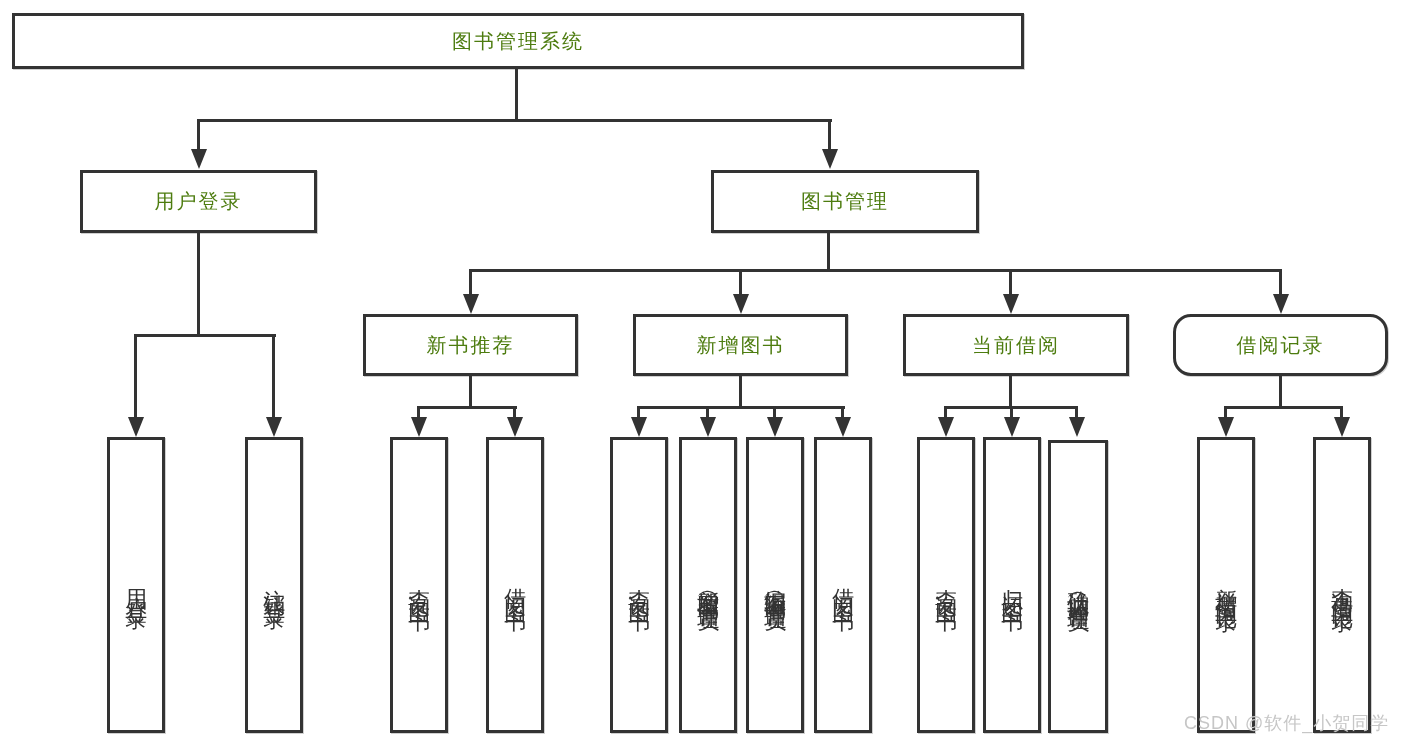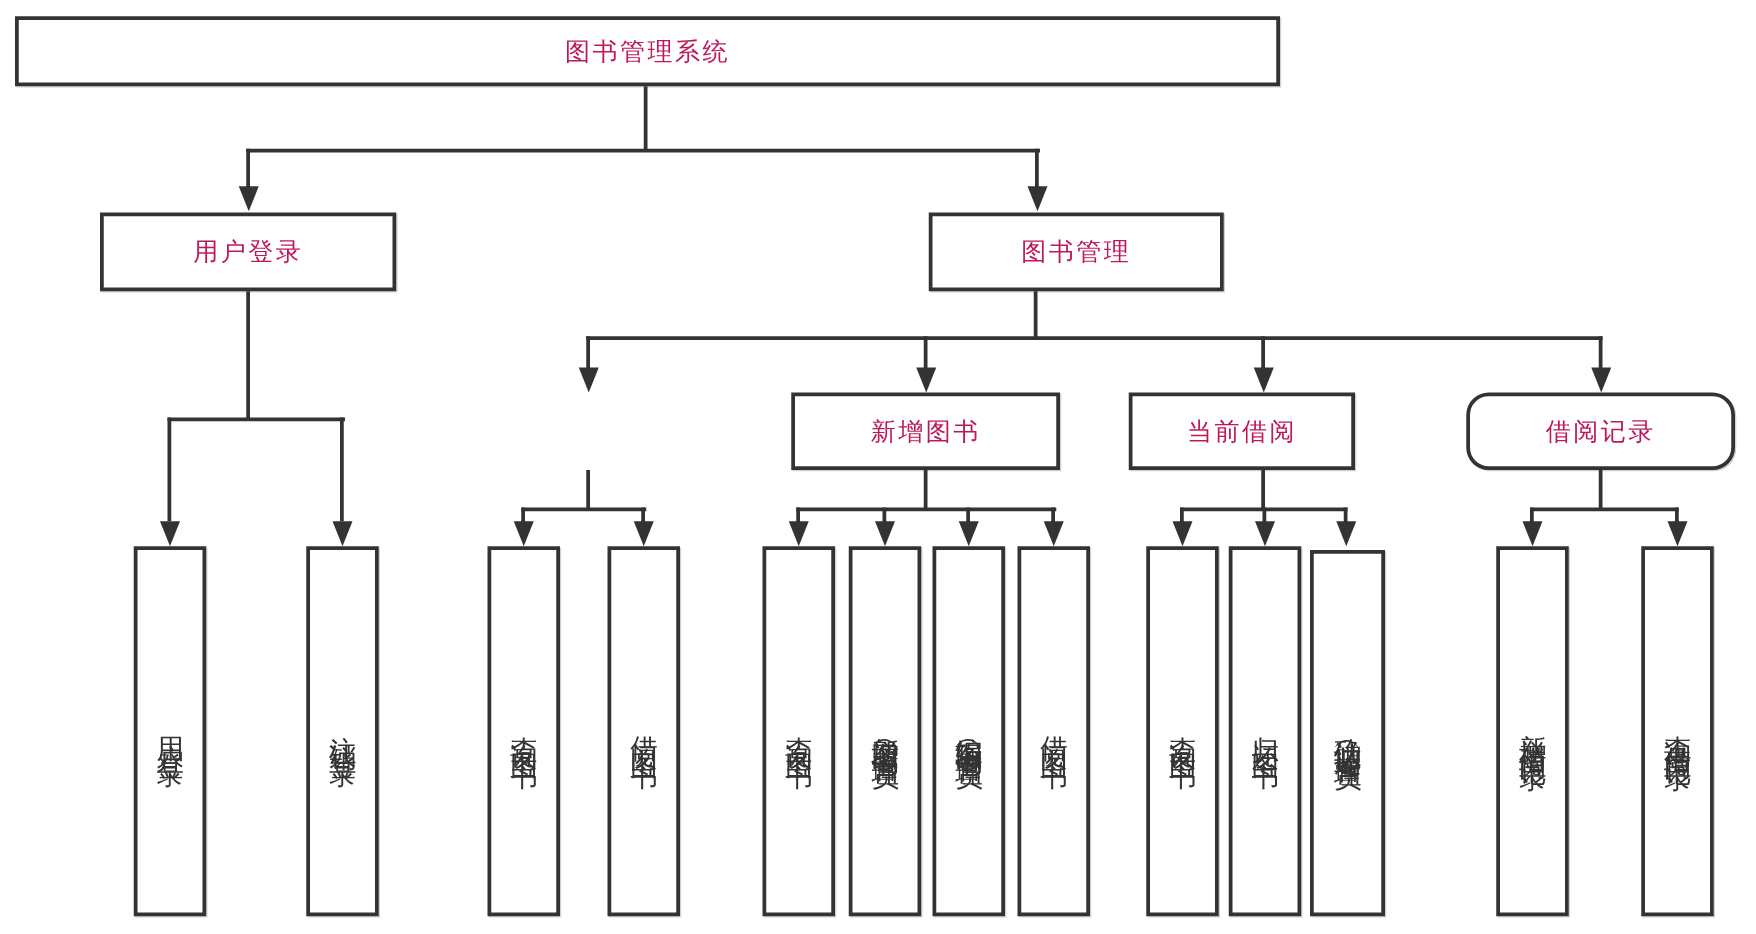--- a/index.html
+++ b/index.html
@@ -19,21 +19,21 @@
     background: #ffffff;
     display: flex;
     align-items: center;
     justify-content: center;
     box-shadow: 1px 1px 0 rgba(120,120,120,0.35);
   }
   .hlabel {
     font-size: 20px;
     letter-spacing: 2px;
     white-space: nowrap;
-    color: #be185d;
+    color: #4d7c0f;
   }
   .vbox .vlabel {
     writing-mode: vertical-rl;
     font-size: 22px;
     letter-spacing: 7px;
     line-height: 1.2;
     color: #333333;
     white-space: nowrap;
   }
   .vline, .hline {
@@ -72,21 +72,21 @@
   <div class="vline" style="left:515px; top:69px; height:51px;"></div>
   <div class="hline" style="left:197px; top:119px; width:635px;"></div>
   <div class="vline" style="left:197px; top:119px; height:31px;"></div>
   <div class="arrow" style="left:191px; top:149px;"></div>
   <div class="vline" style="left:828px; top:119px; height:31px;"></div>
   <div class="arrow" style="left:822px; top:149px;"></div>
 
   <div class="box" style="left:80px; top:170px; width:237px; height:63px;">
     <span class="hlabel">用户登录</span>
   </div>
-  <div class="box" style="left:743px; top:170px; width:236px; height:63px;">
+  <div class="box" style="left:711px; top:170px; width:268px; height:63px;">
     <span class="hlabel">图书管理</span>
   </div>
 
   <div class="vline" style="left:197px; top:233px; height:103px;"></div>
   <div class="hline" style="left:134px; top:334px; width:142px;"></div>
   <div class="vline" style="left:134px; top:334px; height:83px;"></div>
   <div class="arrow" style="left:128px; top:417px;"></div>
   <div class="vline" style="left:272px; top:334px; height:83px;"></div>
   <div class="arrow" style="left:266px; top:417px;"></div>
 
@@ -94,24 +94,27 @@
   <div class="hline" style="left:469px; top:269px; width:813px;"></div>
   <div class="vline" style="left:469px; top:269px; height:26px;"></div>
   <div class="arrow" style="left:463px; top:294px;"></div>
   <div class="vline" style="left:739px; top:269px; height:26px;"></div>
   <div class="arrow" style="left:733px; top:294px;"></div>
   <div class="vline" style="left:1009px; top:269px; height:26px;"></div>
   <div class="arrow" style="left:1003px; top:294px;"></div>
   <div class="vline" style="left:1279px; top:269px; height:26px;"></div>
   <div class="arrow" style="left:1273px; top:294px;"></div>
 
+  <div class="box" style="left:363px; top:314px; width:215px; height:62px;">
+    <span class="hlabel">新书推荐</span>
+  </div>
   <div class="box" style="left:633px; top:314px; width:215px; height:62px;">
     <span class="hlabel">新增图书</span>
   </div>
-  <div class="box" style="left:903px; top:314px; width:181px; height:62px;">
+  <div class="box" style="left:903px; top:314px; width:226px; height:62px;">
     <span class="hlabel">当前借阅</span>
   </div>
   <div class="box" style="left:1173px; top:314px; width:215px; height:62px;border-radius:18px;">
     <span class="hlabel">借阅记录</span>
   </div>
 
   <div class="vline" style="left:469px; top:376px; height:32px;"></div>
   <div class="hline" style="left:417px; top:406px; width:100px;"></div>
   <div class="vline" style="left:417px; top:406px; height:12px;"></div>
   <div class="arrow" style="left:411px; top:417px;"></div>
@@ -182,14 +185,15 @@
     <span class="vlabel" style="letter-spacing:3px;">确认归还（管理员）</span>
   </div>
 
   <div class="box vbox" style="left:1197px; top:437px; width:58px; height:296px;">
     <span class="vlabel" style="letter-spacing:5px;">新增借阅记录</span>
   </div>
   <div class="box vbox" style="left:1313px; top:437px; width:58px; height:296px;">
     <span class="vlabel" style="letter-spacing:5px;">查询借阅记录</span>
   </div>
 
+  <div class="watermark">CSDN @软件_小贺同学</div>
 
 </div>
 
 </body></html>

